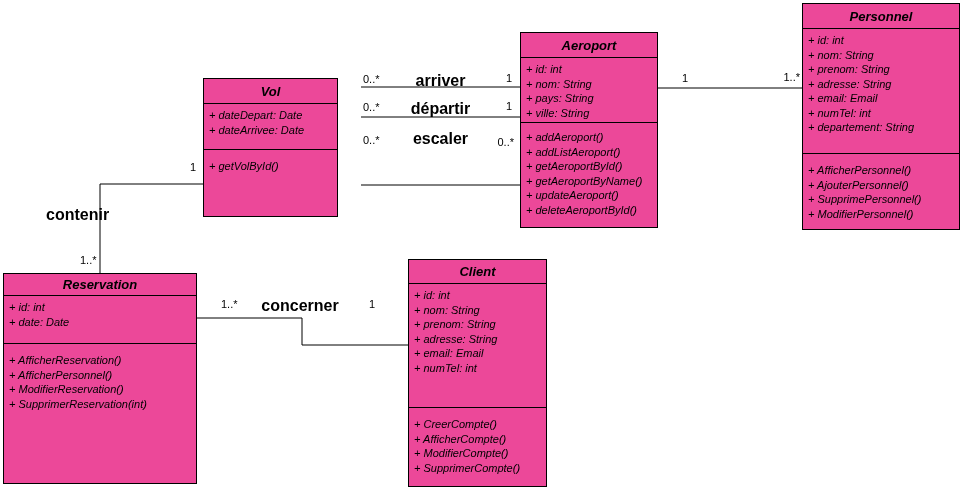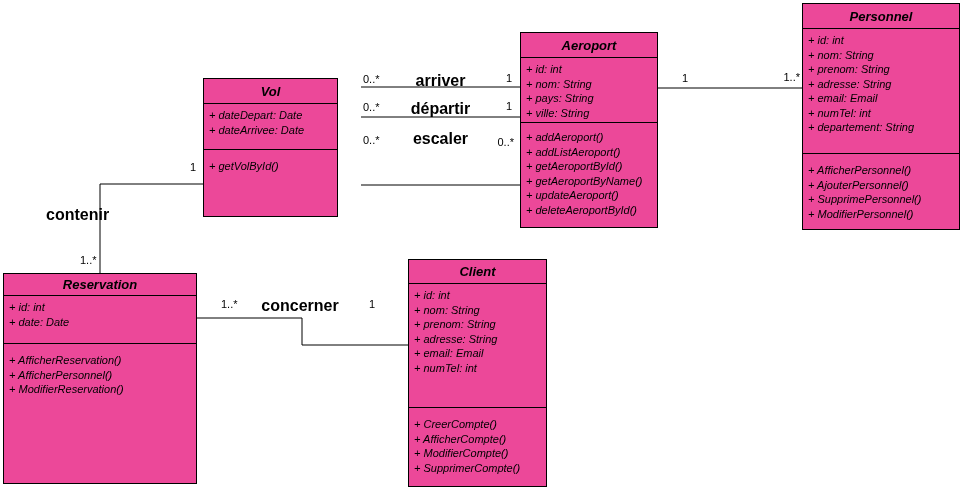--- a/index.html
+++ b/index.html
@@ -96,20 +96,21 @@
   <div class="uml" style="left:3px;top:273px;width:194px;height:211px">
     <div class="title" style="height:22px">Reservation</div>
     <div class="sec attrs" style="height:48px">
       <div>+ id: int</div>
       <div>+ date: Date</div>
     </div>
     <div class="sec grow" style="padding-top:9px">
       <div>+ AfficherReservation()</div>
       <div>+ AfficherPersonnel()</div>
       <div>+ ModifierReservation()</div>
+      <div>+ SupprimerReservation(int)</div>
     </div>
   </div>
 
   <div class="uml" style="left:408px;top:259px;width:139px;height:228px">
     <div class="title" style="height:24px">Client</div>
     <div class="sec attrs" style="height:124px">
       <div>+ id: int</div>
       <div>+ nom: String</div>
       <div>+ prenom: String</div>
       <div>+ adresse: String</div>

